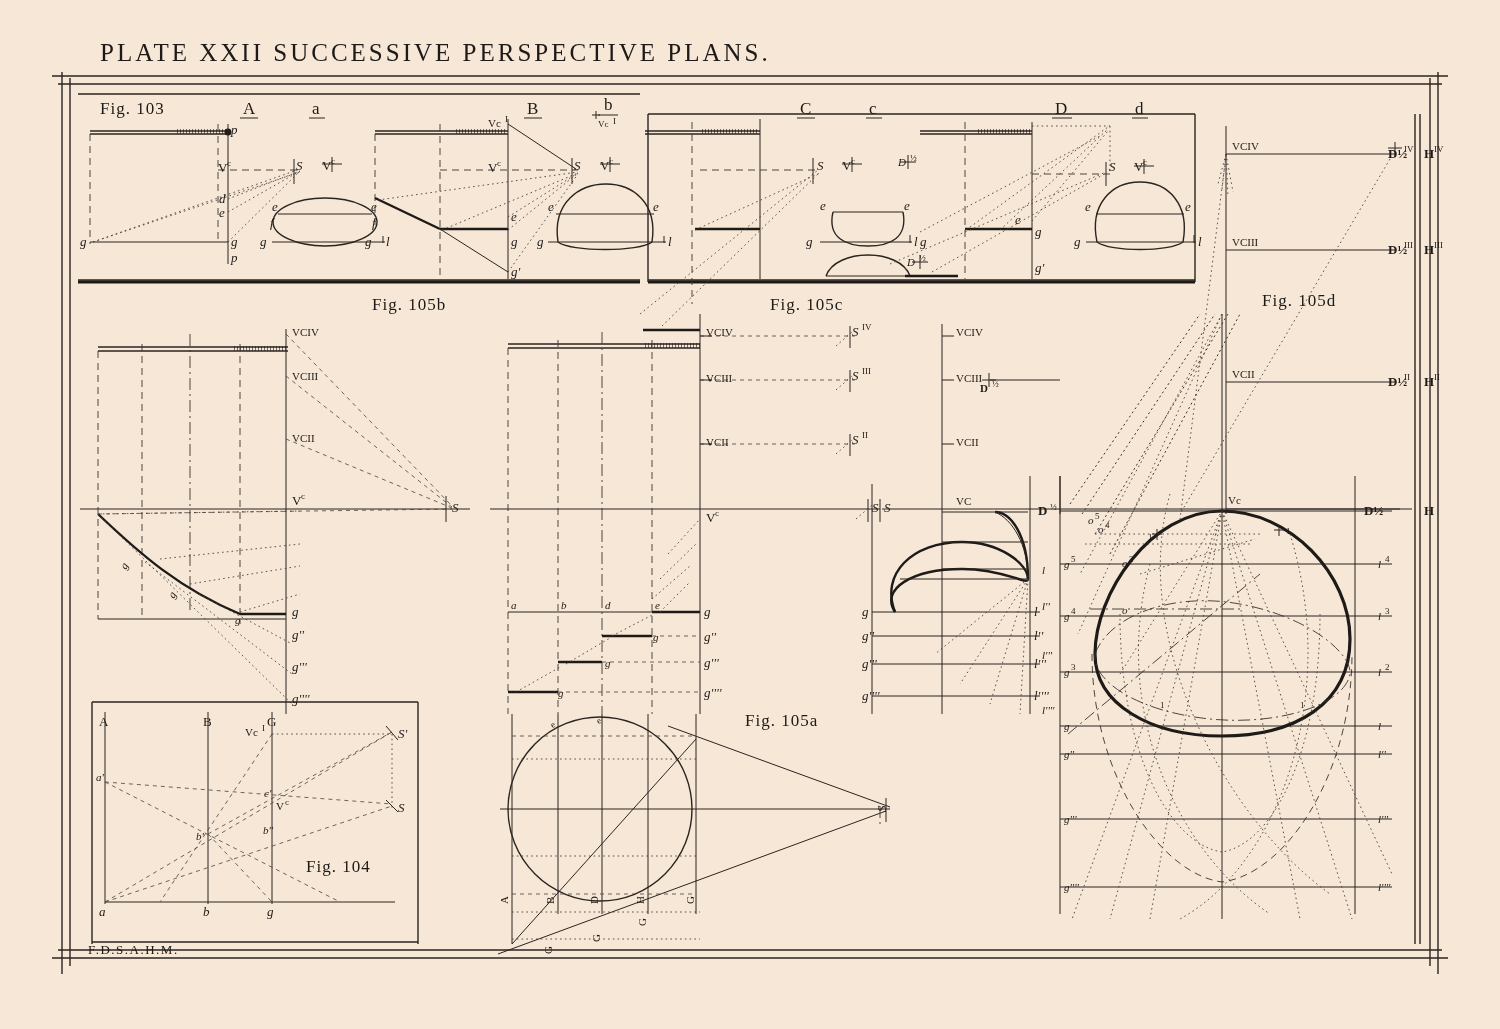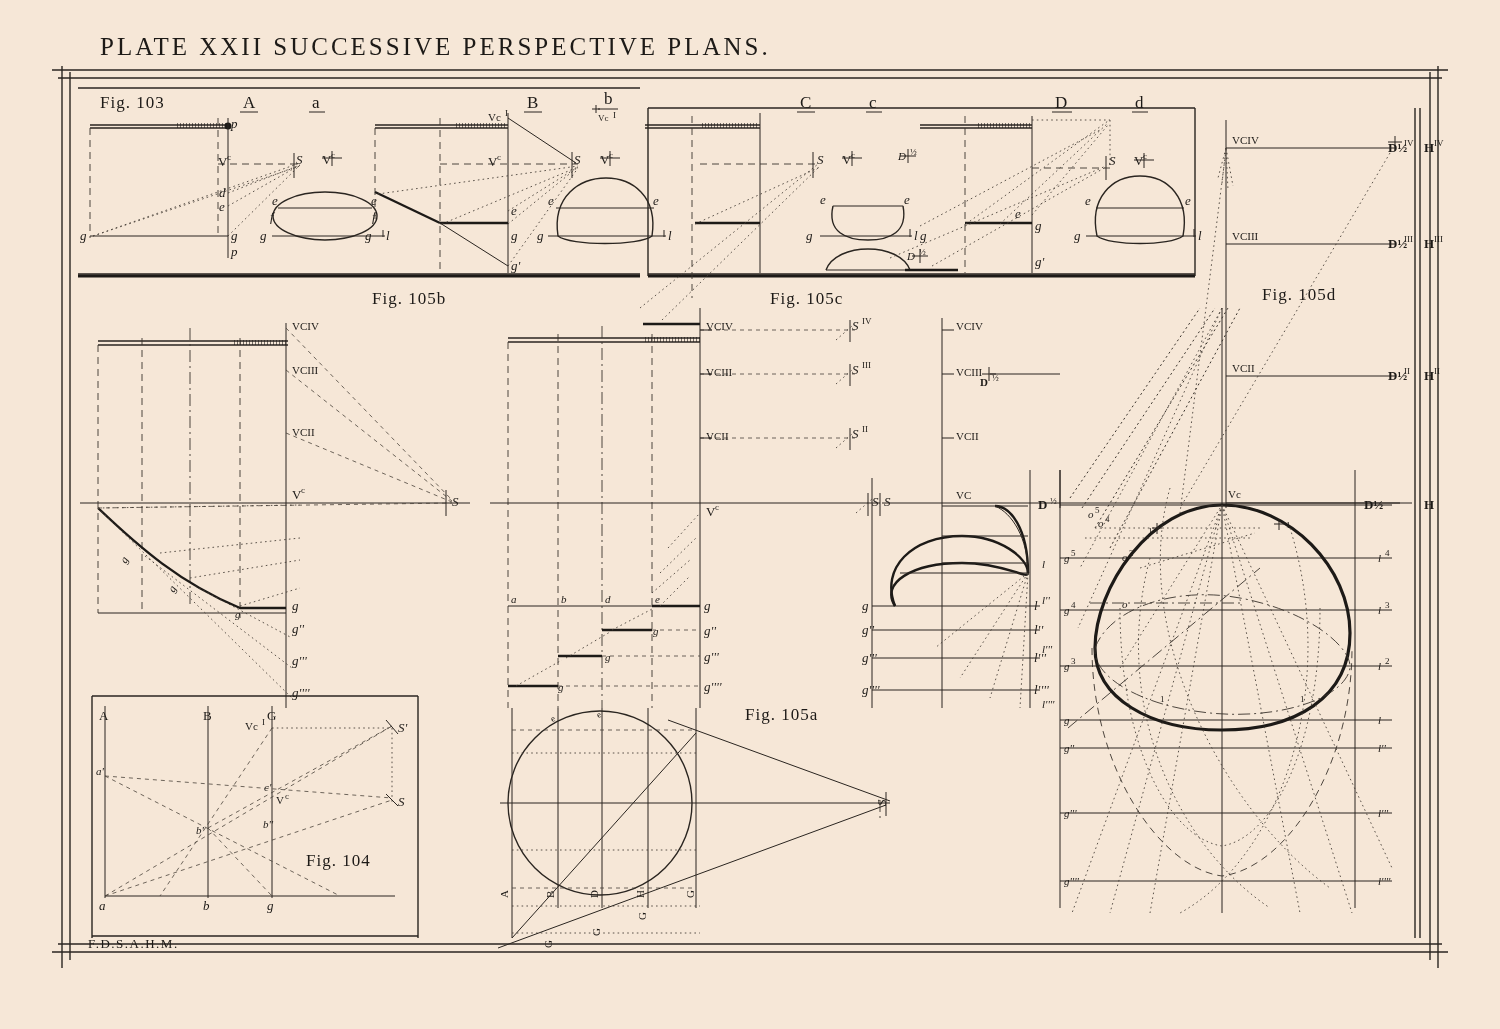--- a/index.html
+++ b/index.html
@@ -3,21 +3,21 @@
 <meta charset="utf-8">
 <style>
   html,body{margin:0;padding:0;}
   body{
     width:1500px;height:1029px;
     background:#f6e7d7;
     font-family:"Liberation Serif", serif;
     overflow:hidden;
     position:relative;
   }
-  #plate{position:absolute;left:0;top:8px;width:1500px;height:745px;}
+  #plate{position:absolute;left:0;top:14px;width:1500px;height:745px;}
   svg{display:block;}
   .ttl{font-family:"Liberation Serif", serif;letter-spacing:3px;}
   text{fill:#1d1a17;}
 </style>
 </head>
 <body>
 
 <div id="plate">
 <svg width="1500" height="1029" viewBox="0 0 1500 1029" xmlns="http://www.w3.org/2000/svg">
   <defs>

